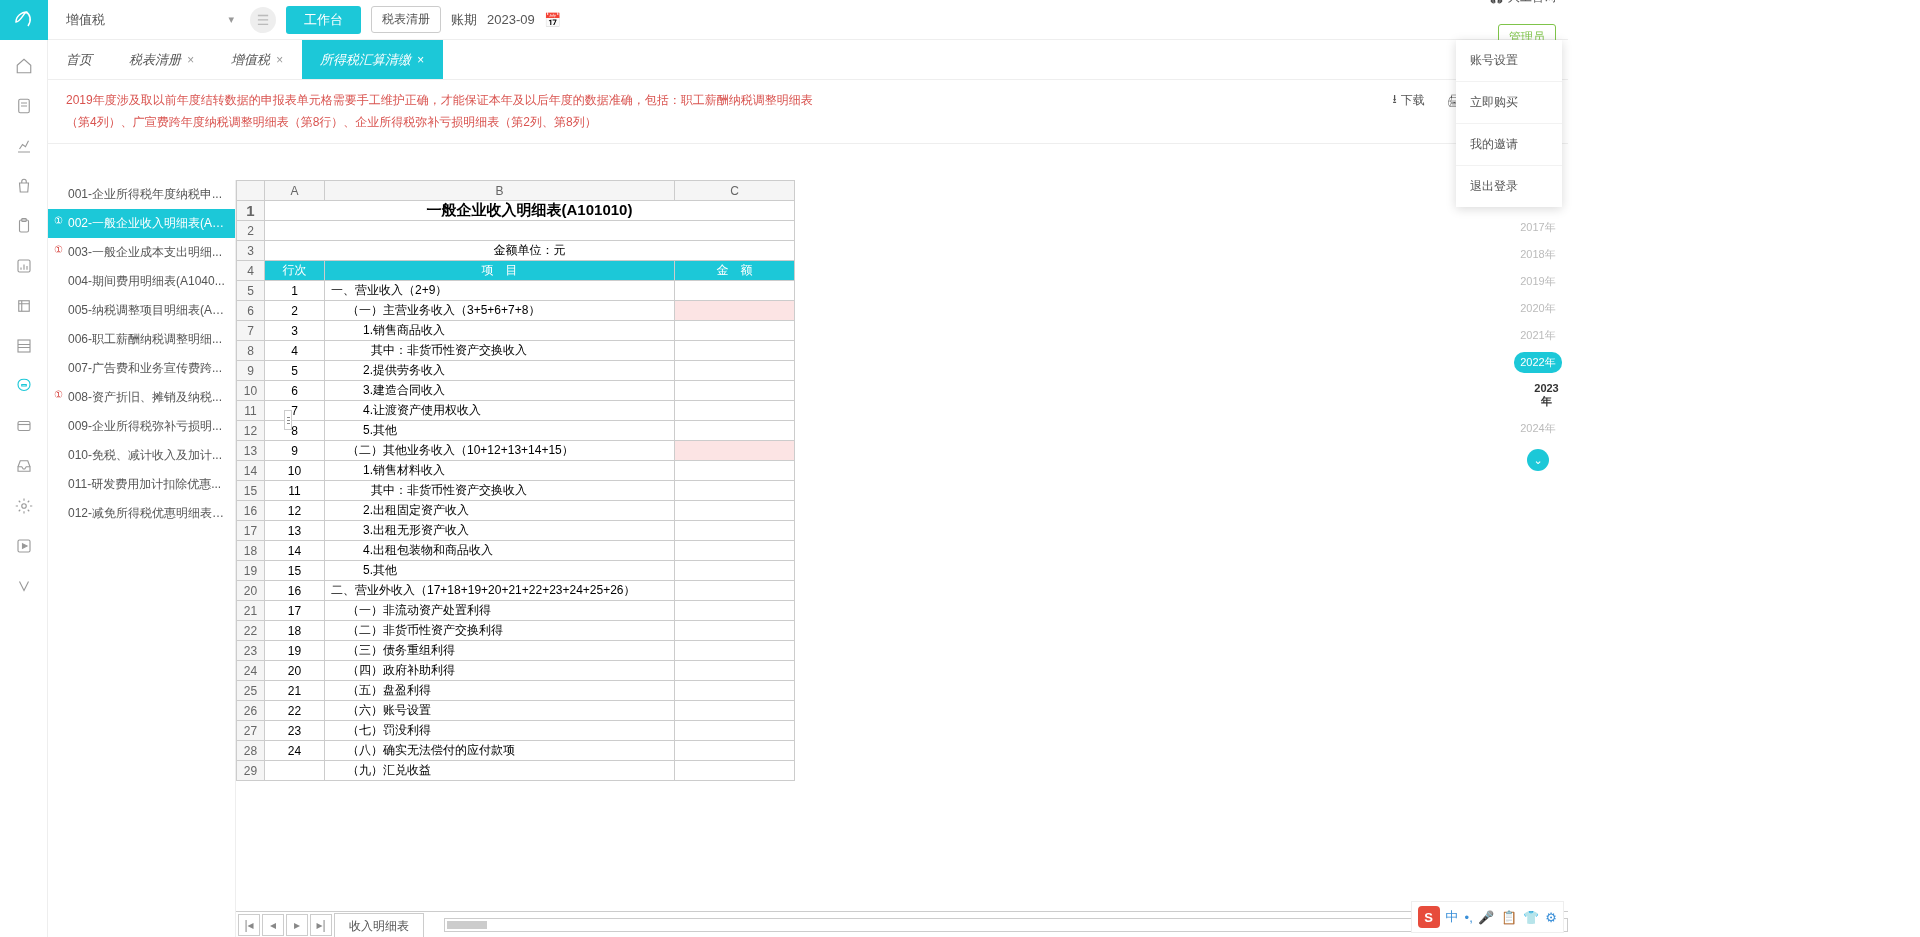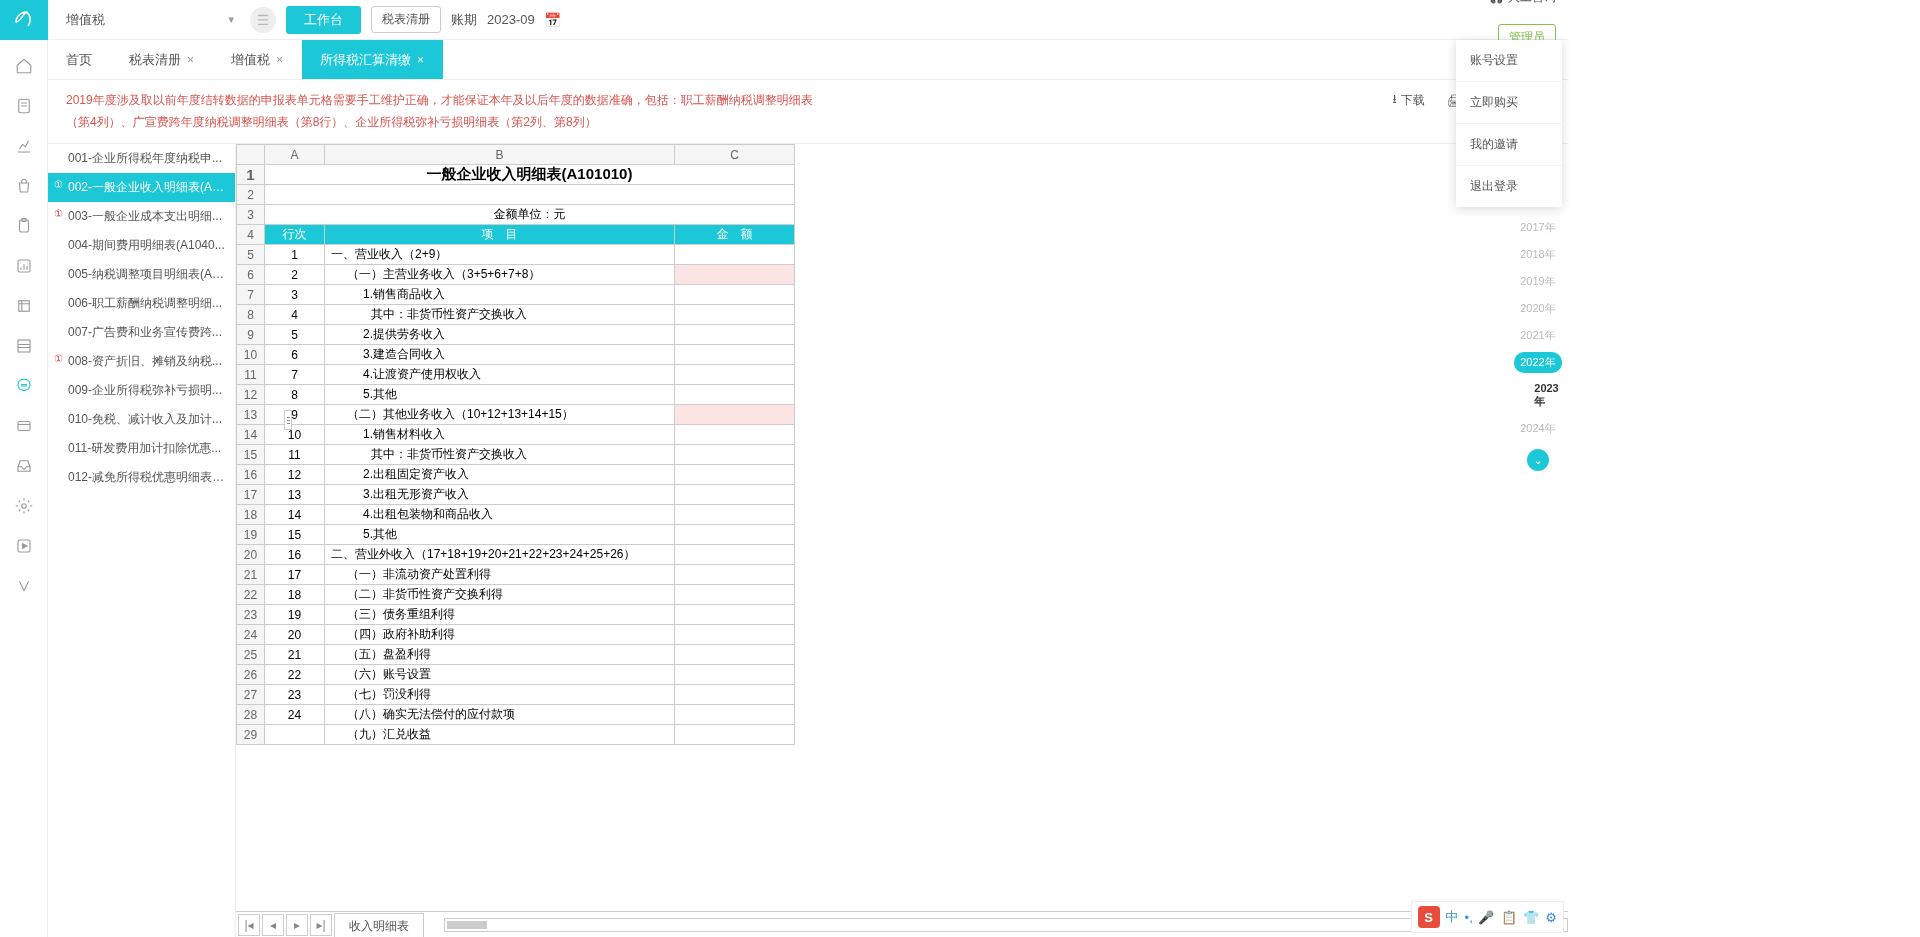--- a/index.html
+++ b/index.html
@@ -26,33 +26,33 @@
 .btn-primary { background:#1cc8d8; color:#fff; padding:5px 18px; border-radius:3px; cursor:pointer; }
 .btn-outline { border:1px solid #ccc; color:#555; padding:4px 10px; border-radius:3px; font-size:12px; cursor:pointer;}
 .period-label { color:#555; }
 .period-val { color:#555; }
 .cal-icon { color:#1cc8d8; font-size:14px; }
 .top-right { margin-left:auto; display:flex; align-items:flex-end; gap:18px; color:#555; font-size:12px;flex-direction:column;}
 .admin-btn { border:1px solid #7fc44a; color:#7fc44a; padding:4px 10px; border-radius:3px; cursor:pointer;}
 
 
 .tabsbar { height: 40px; border-bottom: 1px solid #eee; display:flex; align-items:stretch; font-size:13px; }
-.tab { padding:0 18px; display:flex; align-items:center; gap:6px; color:#555; cursor:pointer; border-right:1px solid transparent;}
+.tab { padding:0 18px; display:flex; align-items:center; gap:6px; color:#555; cursor:pointer; border-right:1px solid transparent;font-style:italic;}
 .tab .x { color:#999; font-size:12px; }
 .tab.active { background:#1cc8d8; color:#fff; }
 .tab.active .x { color:#fff; }
 
 
 .toolbar { display:flex; align-items:flex-start; padding:10px 18px; font-size:12px; border-bottom:1px solid #eee; }
 .warning { color:#d9534f; line-height:1.8; max-width:760px; }
 .toolbar-right { margin-left:auto; display:flex; gap:22px; color:#555; align-items:center; }
 .tbtn { display:flex; align-items:center; gap:4px; cursor:pointer;}
 
 
-.content { flex:1; display:flex; overflow:hidden; }
+.content { flex:1; display:flex; overflow:hidden;margin-top:36px; }
 .tree { width: 188px; border-right:1px solid #eee; font-size:12px; overflow-y:auto; }
 .tree-item { padding:6px 10px 6px 20px; color:#555; cursor:pointer; white-space:nowrap; overflow:hidden; text-overflow:ellipsis; position:relative; }
 .tree-item.warn::before { content:"①"; color:#d9534f; position:absolute; left:6px; font-size:10px;}
 .tree-item.sel { background:#1cc8d8; color:#fff; }
 .tree-item.sel.warn::before { color:#fff; }
 
 .sheet-wrap { flex:1; display:flex; flex-direction:column; }
 .sheet-scroll { flex:1; overflow:auto; position:relative; }
 table.grid { border-collapse:collapse; font-size:12px; }
 table.grid td, table.grid th { border:1px solid #ccc; height:20px; padding:0 4px; text-align:center; background:#fff; }
@@ -75,21 +75,21 @@
 .sf-scroll { flex:1; margin-left:20px; height:14px; display:flex; align-items:center;}
 .sf-track { flex:1; height:14px; border:1px solid #ccc; position:relative; }
 .sf-thumb { position:absolute; left:2px; top:2px; height:8px; width:40px; background:#ccc; }
 
 
 .user-menu { position:absolute; top:40px; right:6px; width:106px; background:#fff; box-shadow:0 2px 10px rgba(0,0,0,.15); z-index:50; font-size:12px; }
 .user-menu div { padding:12px 14px; color:#555; cursor:pointer; border-bottom:1px solid #f2f2f2;}
 .user-menu div:last-child{border-bottom:none;}
 
 
-.year-rail { position:absolute; top:190px; right:6px; width:48px; display:flex; flex-direction:column; gap:6px; font-size:11px; align-items:center; z-index:20;}
+.year-rail { position:absolute; top:190px; right:6px; width:48px; display:flex; flex-direction:column; gap:6px; font-size:11px; align-items:center; z-index:20;text-align:center;}
 .year-pill { padding:3px 6px; border-radius:10px; color:#bbb; cursor:pointer;}
 .year-pill.cur { background:#1cc8d8; color:#fff;}
 .year-pill.dark { color:#333; font-weight:700;margin-left:17px;}
 .year-more { width:22px; height:22px; border-radius:50%; background:#1cc8d8; color:#fff; display:flex; align-items:center; justify-content:center; margin-top:4px;}
 
 
 .ime-bar { position:absolute; right:4px; bottom:4px; display:flex; gap:6px; background:#fff; padding:4px 6px; border:1px solid #eee; align-items:center; font-size:13px; z-index:60;}
 .ime-s { width:22px; height:22px; background:#e74c3c; color:#fff; border-radius:4px; display:flex; align-items:center; justify-content:center; font-weight:bold;}
 .ime-i { color:#3a8fd8; cursor:pointer;}
 

